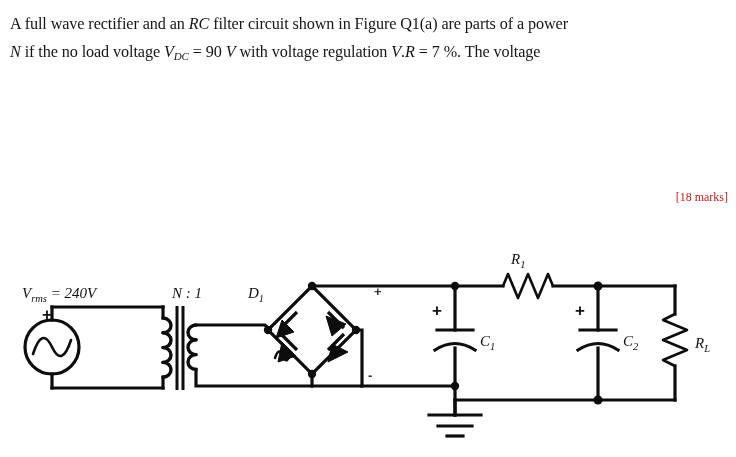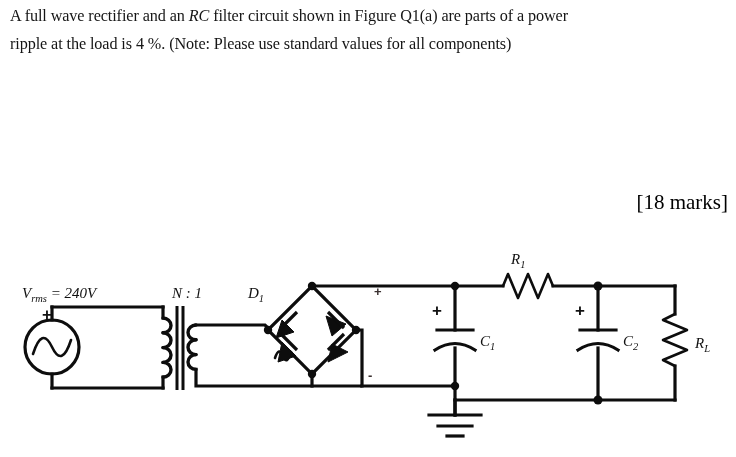--- a/index.html
+++ b/index.html
@@ -14,21 +14,21 @@
     background: #ffffff;
     overflow: hidden;
     font-family: "Liberation Serif", serif;
     color: #1a1a1a;
   }
 
   
   .question-block {
     position: absolute;
     left: 10px;
-    top: 2px;
+    top: 10px;
     width: 718px;
   }
   .q-line {
     font-family: "Liberation Serif", serif;
     font-size: 16.2px;
     line-height: 28.3px;
     color: #151515;
     white-space: nowrap;
     letter-spacing: -0.1px;
   }
@@ -36,22 +36,22 @@
   .q-line .sub {
     font-size: 11px;
     vertical-align: -0.28em;
     font-style: italic;
   }
   .marks {
     position: absolute;
     right: 8px;
     top: 190px;
     font-family: "Liberation Serif", serif;
-    font-size: 21px;
-    color: #000000;
+    font-size: 12px;
+    color: #b91c1c;
   }
 
   
   .circuit-wrap {
     position: absolute;
     left: 0;
     top: 240px;
     width: 736px;
     height: 217px;
   }
@@ -109,21 +109,21 @@
   .diode-bar { stroke: #0d0d0d; stroke-width: 3.2; stroke-linecap: butt; }
   .node { fill: #0d0d0d; }
 </style>
 </head>
 <body>
 
 <div id="page">
 
   <div class="question-block">
     <div class="q-line" id="qline-0"><span>A full wave rectifier and an </span><i>RC</i><span> filter circuit shown in Figure Q1(a) are parts of a power</span></div>
-    <div class="q-line" id="qline-4"><span>ripple at the load is 4 %. (Note: Please use standard values for all components)</span></div>
+    <div class="q-line" id="qline-3"><i>N</i><span> if the no load voltage </span><i>V</i><span class="sub">DC</span><span> = 90 </span><i>V</i><span> with voltage regulation </span><i>V</i><span>.</span><i>R</i><span> =  7 %.  The voltage</span></div>
   </div>
 
   <div class="marks">[18 marks]</div>
 
   <div class="circuit-wrap">
     <svg class="circuit-svg" width="736" height="217" viewBox="0 0 736 217">
 
       <text class="lbl" x="22" y="58">
         <tspan>V</tspan><tspan class="lbl-sub" dy="4">rms</tspan><tspan dy="-4"> = 240V</tspan>
       </text>

